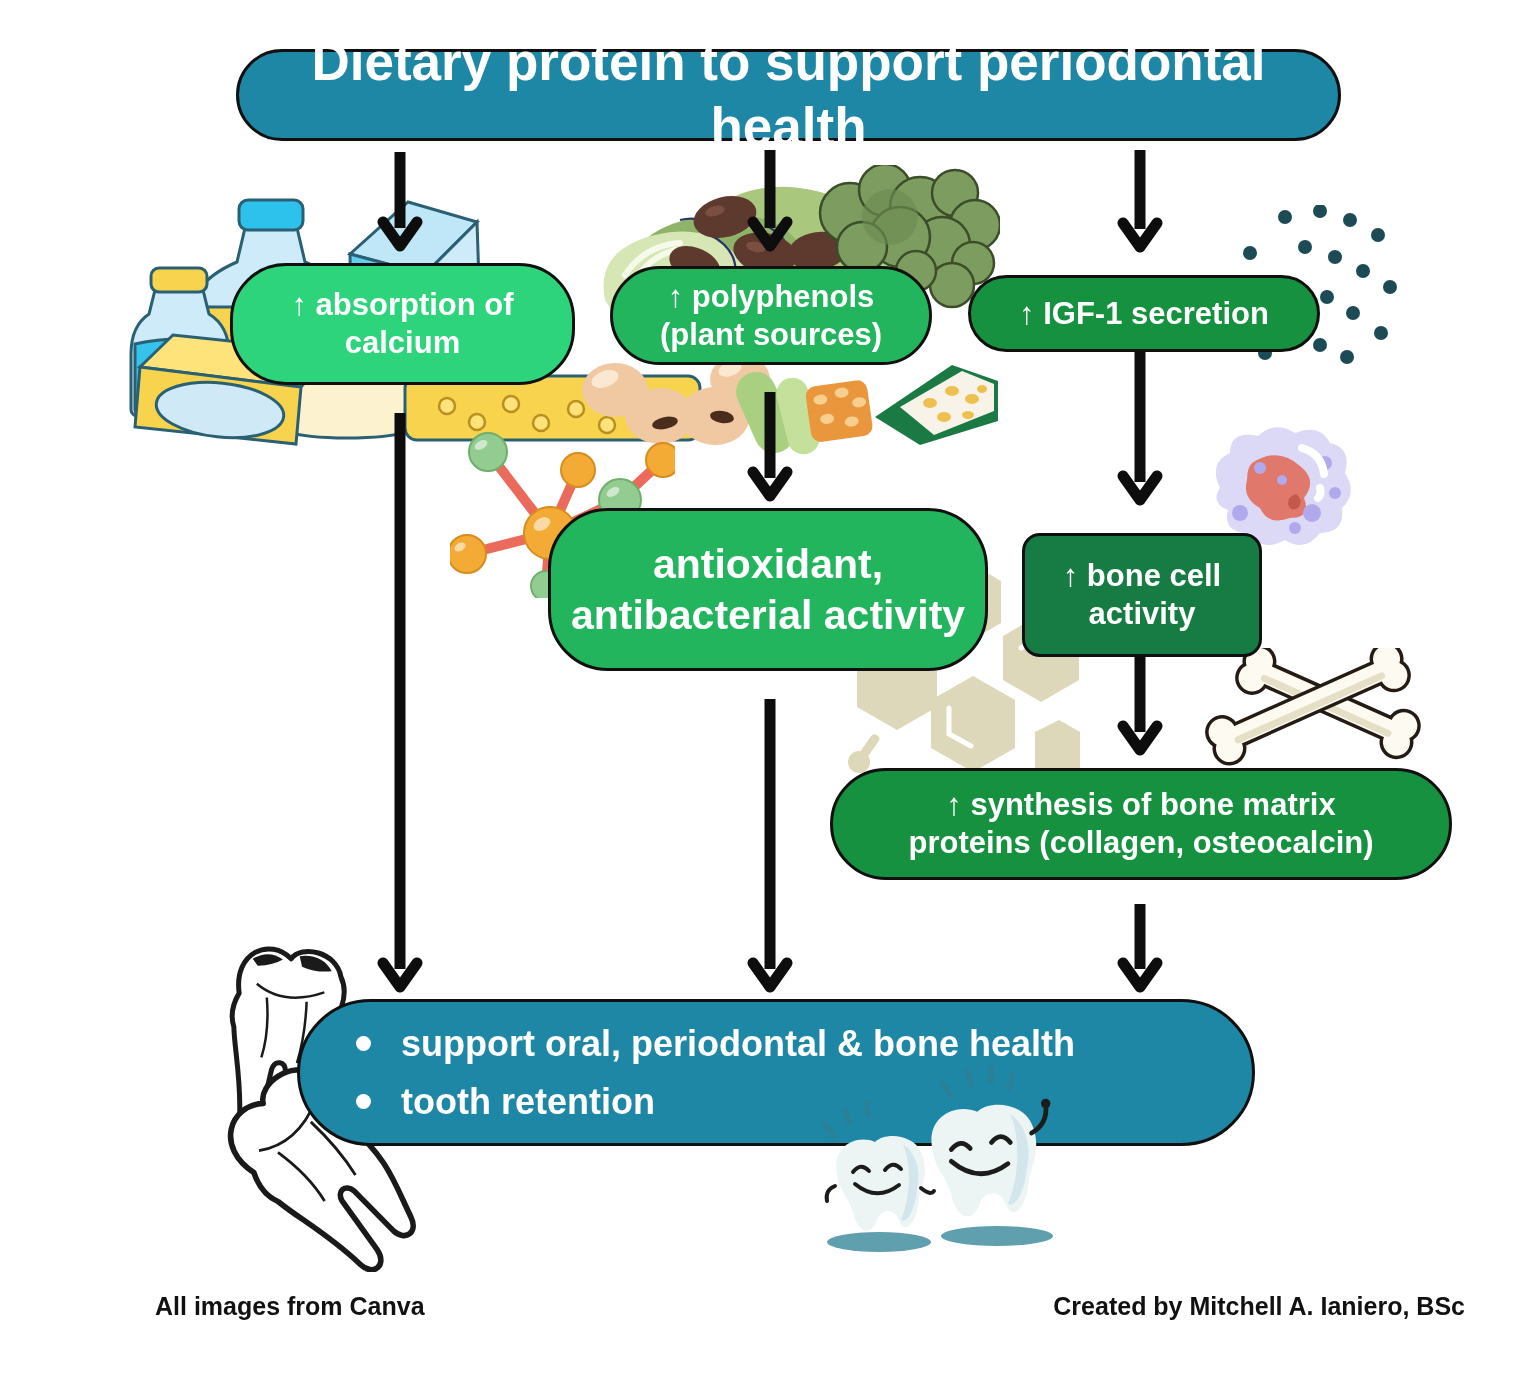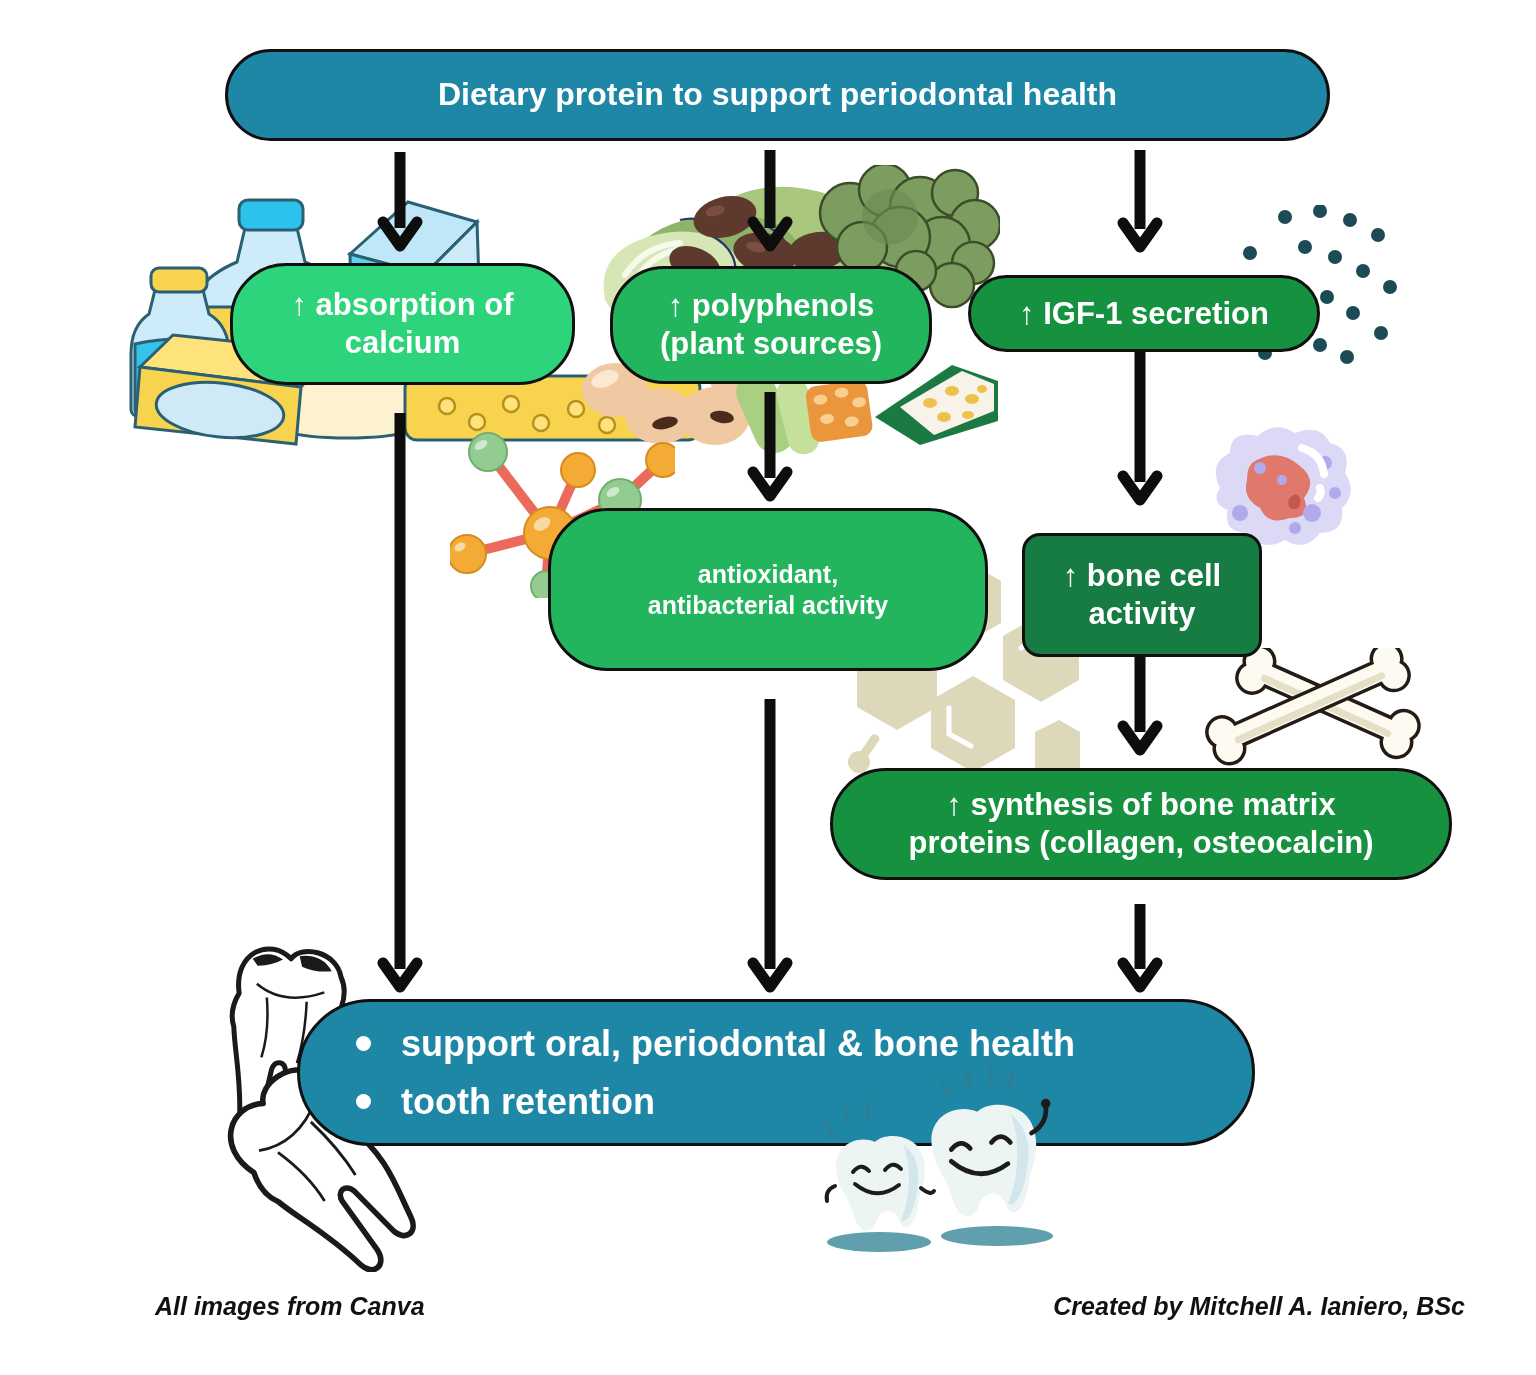--- a/index.html
+++ b/index.html
@@ -6,44 +6,44 @@
   #canvas{
     position:relative;width:1536px;height:1375px;background:#ffffff;
     font-family:"Liberation Sans","DejaVu Sans",sans-serif;overflow:hidden;
   }
   .node{
     position:absolute;border:3.5px solid #101010;color:#ffffff;font-weight:bold;
     display:flex;flex-direction:column;justify-content:center;align-items:center;
     text-align:center;line-height:1.22;z-index:3;box-sizing:border-box;
   }
   .node .ln{display:block;}
-  .title-box{left:225px;top:49px;width:1105px;height:92px;border-radius:46px;
-    background:var(--teal);font-size:32px;}
+  .title-box{left:236px;top:49px;width:1105px;height:92px;border-radius:46px;
+    background:var(--teal);font-size:53px;}
   .box-absorption{left:230px;top:263px;width:345px;height:122px;border-radius:56px;
     background:var(--green-bright);font-size:31px;}
-  .box-polyphenols{left:610px;top:266px;width:322px;height:118px;border-radius:54px;
+  .box-polyphenols{left:610px;top:266px;width:322px;height:99px;border-radius:54px;
     background:var(--green-medium);font-size:31px;}
   .box-igf1{left:968px;top:267px;width:352px;height:77px;border-radius:39px;
     background:var(--green-dark);font-size:31px;margin-top:8px;}
   .box-antioxidant{left:548px;top:508px;width:440px;height:163px;border-radius:60px;
-    background:var(--green-medium);font-size:25px;}
+    background:var(--green-medium);font-size:41px;}
   .box-bone-cell{left:1022px;top:512px;width:240px;height:124px;border-radius:18px;
     background:var(--green-deep);font-size:31px;margin-top:21px;}
   .box-synthesis{left:830px;top:768px;width:622px;height:112px;border-radius:64px;
     background:var(--green-dark);font-size:31px;}
   .outcome-box{left:297px;top:999px;width:958px;height:147px;border-radius:74px;
     background:var(--teal);align-items:flex-start;justify-content:center;
     padding-left:56px;font-size:36px;gap:14px;}
   .bullet-row{display:flex;align-items:center;text-align:left;}
   .bullet-dot{width:15px;height:15px;border-radius:50%;background:#fff;
     margin-right:30px;flex:0 0 auto;}
   .arrow{position:absolute;width:46px;z-index:2;}
   .illus{position:absolute;z-index:1;}
   .front{z-index:4;}
-  .credit{position:absolute;font-weight:bold;color:#111;font-size:25px;z-index:5;font-style:italic;}
+  .credit{position:absolute;font-weight:bold;color:#111;font-size:25px;z-index:5;}
   .credit-left{left:155px;top:1292px;}
   .credit-right{right:71px;top:1292px;}
 </style>
 </head>
 <body>
 
 <div id="canvas">
 
   <svg class="illus" style="left:125px;top:182px" width="580" height="265" viewBox="0 0 580 265">
     <g stroke="#2a6073" stroke-width="3">

